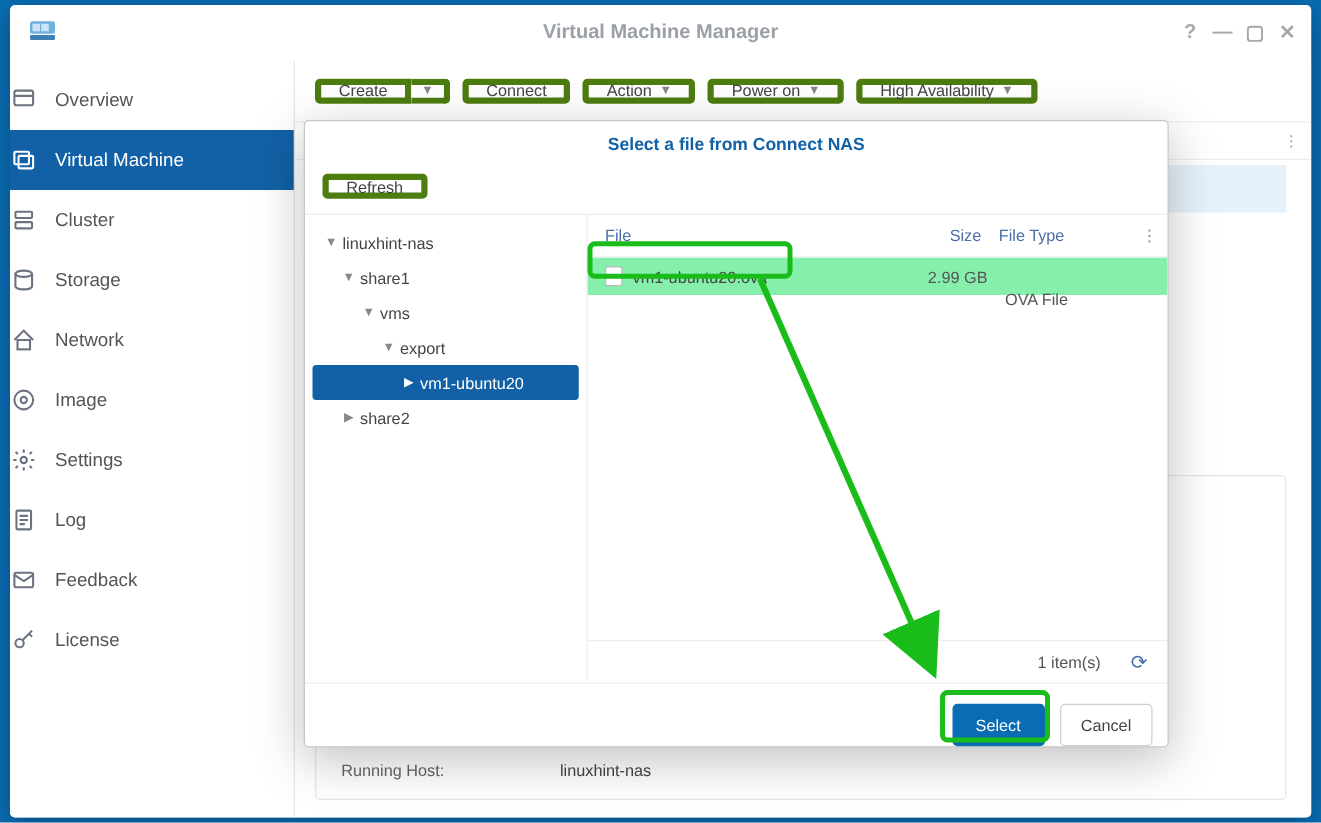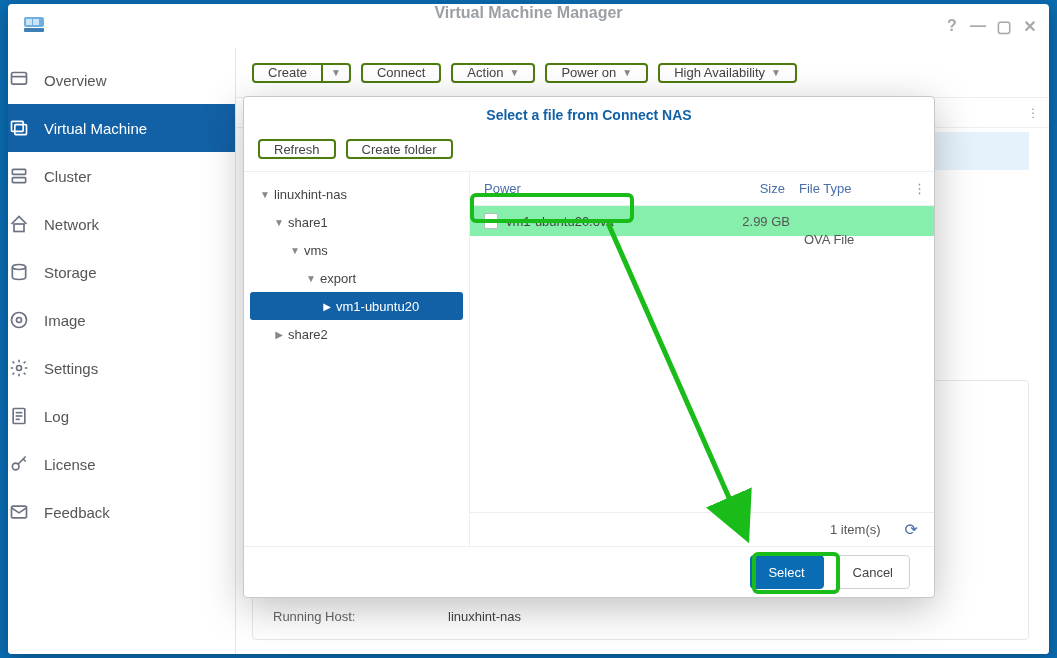--- a/index.html
+++ b/index.html
@@ -3,21 +3,21 @@
 <meta charset="utf-8">
 <style>
   * { box-sizing: border-box; margin: 0; padding: 0; font-family: -apple-system, "Helvetica Neue", Arial, sans-serif; }
   body { background: #0a6db3; width: 1057px; height: 658px; overflow: hidden; position: relative; }
   .main-window {
     position: absolute; top: 4px; left: 8px; right: 8px; bottom: 4px;
     background: #fff; border-radius: 4px; display: flex; flex-direction: column;
     box-shadow: 0 4px 20px rgba(0,0,0,0.3); overflow: hidden;
   }
   .titlebar {
-    height: 44px; display: flex; justify-content: center;
+    height: 44px; display: flex; align-items: center; justify-content: center;
     position: relative; border-bottom: 0;
     color: #9aa0a6; font-size: 16px; font-weight: 600;
   }
   .titlebar .app-icon {
     position: absolute; left: 14px; top: 8px; width: 24px; height: 24px;
   }
   .titlebar .win-controls {
     position: absolute; right: 8px; top: 0; height: 44px; display: flex; align-items: center; gap: 4px;
   }
   .win-controls span { width: 22px; height: 22px; display: inline-flex; align-items: center; justify-content: center; color: #a8a8a8; font-size: 16px; cursor: pointer;}
@@ -31,21 +31,21 @@
   .sidebar-item .icon { width: 22px; height: 22px; display:flex; align-items:center; justify-content:center; color:#6b7280;}
   .sidebar-item.active { background: #1261a6; color: #ffffff; }
   .sidebar-item.active .icon { color: #fff; }
   
   .content { flex: 1; display: flex; flex-direction: column; background: #fff; min-width:0;}
   .toolbar {
     height: 50px; display: flex; align-items: center; gap: 10px;
     padding: 0 16px; border-bottom: 1px solid #eee;
   }
   .btn {
-    height: 20px; padding: 0 14px; border: 2px solid #4d7c0f; border-radius: 4px;
+    height: 20px; padding: 0 14px; border: 5px solid #4d7c0f; border-radius: 4px;
     background: #fff; color: #444; font-size: 13px; display:inline-flex; align-items:center; gap:6px; cursor:pointer;
   }
   .btn .caret { color:#888; font-size:10px; }
   .btn-group { display:inline-flex; }
   .btn-group .btn:first-child { border-radius:4px 0 0 4px; }
   .btn-group .btn.caret-btn { border-left:none; border-radius:0 4px 4px 0; padding:0 8px; }
   .searchbox {
     margin-left: auto; height: 34px; width: 200px; border:1px solid #ccd0d5; border-radius:4px;
     display:flex; align-items:center; padding:0 10px; color:#999;
   }
@@ -117,21 +117,21 @@
   .file-icon{ width:14px; height:16px; border:1px solid #bbb; border-radius:2px; margin-right:8px; background:#fff; position:relative;}
   .fr-name{ flex:1;}
   .fr-size{ width:80px; text-align:right; color:#555;}
   .fr-type{ width:120px; padding-left:14px; color:#555;margin-top:37px;}
   .filelist-foot{
     height:34px; border-top:1px solid #eee; display:flex; align-items:center; justify-content:flex-end;
     gap:24px; padding:0 16px; font-size:13px; color:#555;
   }
   .spinner{ color:#4a6ea9; font-size:16px;}
   
-  .modal-footer{ height:50px; display:flex; align-items:center; justify-content:flex-end; gap:12px; padding:0 24px;}
+  .modal-footer{ height:50px; display:flex; align-items:flex-end; justify-content:flex-end; gap:12px; padding:0 12px;}
   .btn-primary{
     height:34px; min-width:74px; padding:0 16px; background:#0a6db3; color:#fff; border:1px solid #0a6db3;
     border-radius:4px; font-size:13px; cursor:pointer; display:inline-flex; align-items:center; justify-content:center;
   }
   .btn-default{
     height:34px; min-width:74px; padding:0 16px; background:#fff; color:#444; border:1px solid #ccd0d5;
     border-radius:4px; font-size:13px; cursor:pointer; display:inline-flex; align-items:center; justify-content:center;
   }
   
   .ann-box{ position:absolute; border:4px solid #1abc1a; border-radius:6px; pointer-events:none;}
@@ -186,34 +186,34 @@
             <svg width="20" height="20" viewBox="0 0 24 24" fill="none" stroke="currentColor" stroke-width="2">
               <rect x="4" y="4" width="16" height="6" rx="1"></rect>
               <rect x="4" y="14" width="16" height="6" rx="1"></rect>
             </svg>
           </span>
         <span>Cluster</span>
       </div>
       <div class="sidebar-item">
         <span class="icon">
             <svg width="20" height="20" viewBox="0 0 24 24" fill="none" stroke="currentColor" stroke-width="2">
+              <ellipse cx="12" cy="6" rx="8" ry="3"></ellipse>
+              <path d="M4 6v12c0 1.7 3.6 3 8 3s8-1.3 8-3V6"></path>
+            </svg>
+          </span>
+        <span>Storage</span>
+      </div>
+      <div class="sidebar-item">
+        <span class="icon">
+            <svg width="20" height="20" viewBox="0 0 24 24" fill="none" stroke="currentColor" stroke-width="2">
               <path d="M3 12l9-9 9 9"></path>
               <rect x="6" y="12" width="12" height="9"></rect>
             </svg>
           </span>
         <span>Network</span>
-      </div>
-      <div class="sidebar-item">
-        <span class="icon">
-            <svg width="20" height="20" viewBox="0 0 24 24" fill="none" stroke="currentColor" stroke-width="2">
-              <ellipse cx="12" cy="6" rx="8" ry="3"></ellipse>
-              <path d="M4 6v12c0 1.7 3.6 3 8 3s8-1.3 8-3V6"></path>
-            </svg>
-          </span>
-        <span>Storage</span>
       </div>
       <div class="sidebar-item">
         <span class="icon">
             <svg width="20" height="20" viewBox="0 0 24 24" fill="none" stroke="currentColor" stroke-width="2">
               <circle cx="12" cy="12" r="9"></circle>
               <circle cx="12" cy="12" r="3"></circle>
             </svg>
           </span>
         <span>Image</span>
       </div>
@@ -233,34 +233,34 @@
               <line x1="8" y1="8" x2="16" y2="8"></line>
               <line x1="8" y1="12" x2="16" y2="12"></line>
               <line x1="8" y1="16" x2="13" y2="16"></line>
             </svg>
           </span>
         <span>Log</span>
       </div>
       <div class="sidebar-item">
         <span class="icon">
             <svg width="20" height="20" viewBox="0 0 24 24" fill="none" stroke="currentColor" stroke-width="2">
+              <rect x="3" y="5" width="18" height="14" rx="2"></rect>
+              <path d="M3 7l9 6 9-6"></path>
+            </svg>
+          </span>
+        <span>Feedback</span>
+      </div>
+      <div class="sidebar-item">
+        <span class="icon">
+            <svg width="20" height="20" viewBox="0 0 24 24" fill="none" stroke="currentColor" stroke-width="2">
               <circle cx="8" cy="15" r="4"></circle>
               <path d="M11 12l9-9M17 6l3 3"></path>
             </svg>
           </span>
         <span>License</span>
-      </div>
-      <div class="sidebar-item">
-        <span class="icon">
-            <svg width="20" height="20" viewBox="0 0 24 24" fill="none" stroke="currentColor" stroke-width="2">
-              <rect x="3" y="5" width="18" height="14" rx="2"></rect>
-              <path d="M3 7l9 6 9-6"></path>
-            </svg>
-          </span>
-        <span>Feedback</span>
       </div>
     </div>
 
     <div class="content">
       <div class="toolbar">
         <div class="btn-group">
           <button class="btn">Create</button>
           <button class="btn caret-btn">
               <span class="caret">▼</span>
             </button>
@@ -300,21 +300,20 @@
     <div class="detail-row">
       <span class="k">Running Host:</span>
       <span class="v">linuxhint-nas</span>
     </div>
   </div>
 
   <div class="modal">
     <div class="modal-title">Select a file from Connect NAS</div>
     <div class="modal-toolbar">
       <button class="btn">Refresh</button>
-      <button class="btn">Create folder</button>
     </div>
     <div class="modal-body">
       <div class="tree">
         <div class="tree-item">
             <span class="tw">▼</span>
             <span>linuxhint-nas</span>
           </div>
         <div class="tree-item d1">
             <span class="tw">▼</span>
             <span>share1</span>
@@ -331,21 +330,21 @@
             <span class="tw">▶</span>
             <span>vm1-ubuntu20</span>
           </div>
         <div class="tree-item d1">
             <span class="tw">▶</span>
             <span>share2</span>
           </div>
       </div>
       <div class="filelist">
         <div class="filelist-head">
-          <span class="fh-name">Power</span>
+          <span class="fh-name">File</span>
           <span class="fh-size">Size</span>
           <span class="fh-type">File Type</span>
           <span class="kebab">⋮</span>
         </div>
         <div class="filelist-rows">
           <div class="file-row selected">
             <span class="file-icon"></span>
             <span class="fr-name">vm1-ubuntu20.ova</span>
             <span class="fr-size">2.99 GB</span>
             <span class="fr-type">OVA File</span>

